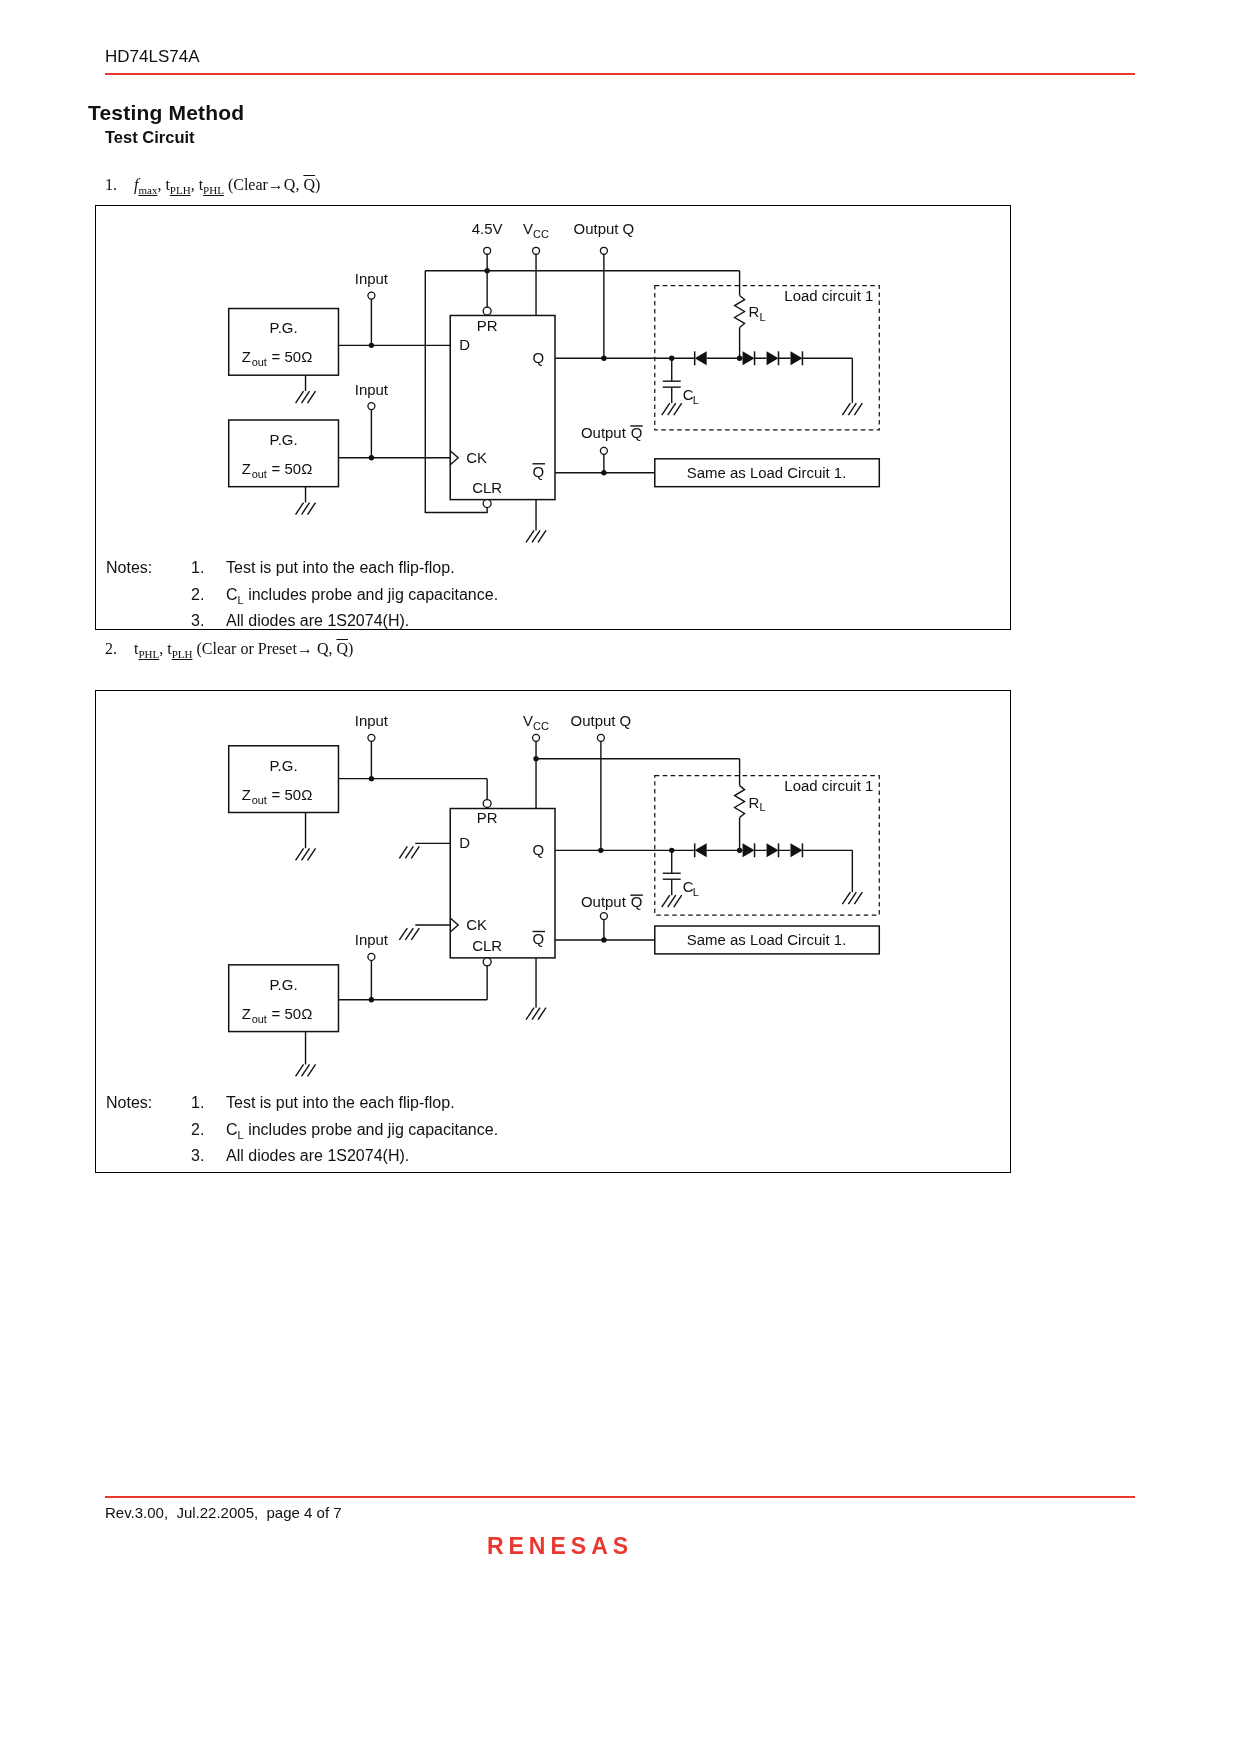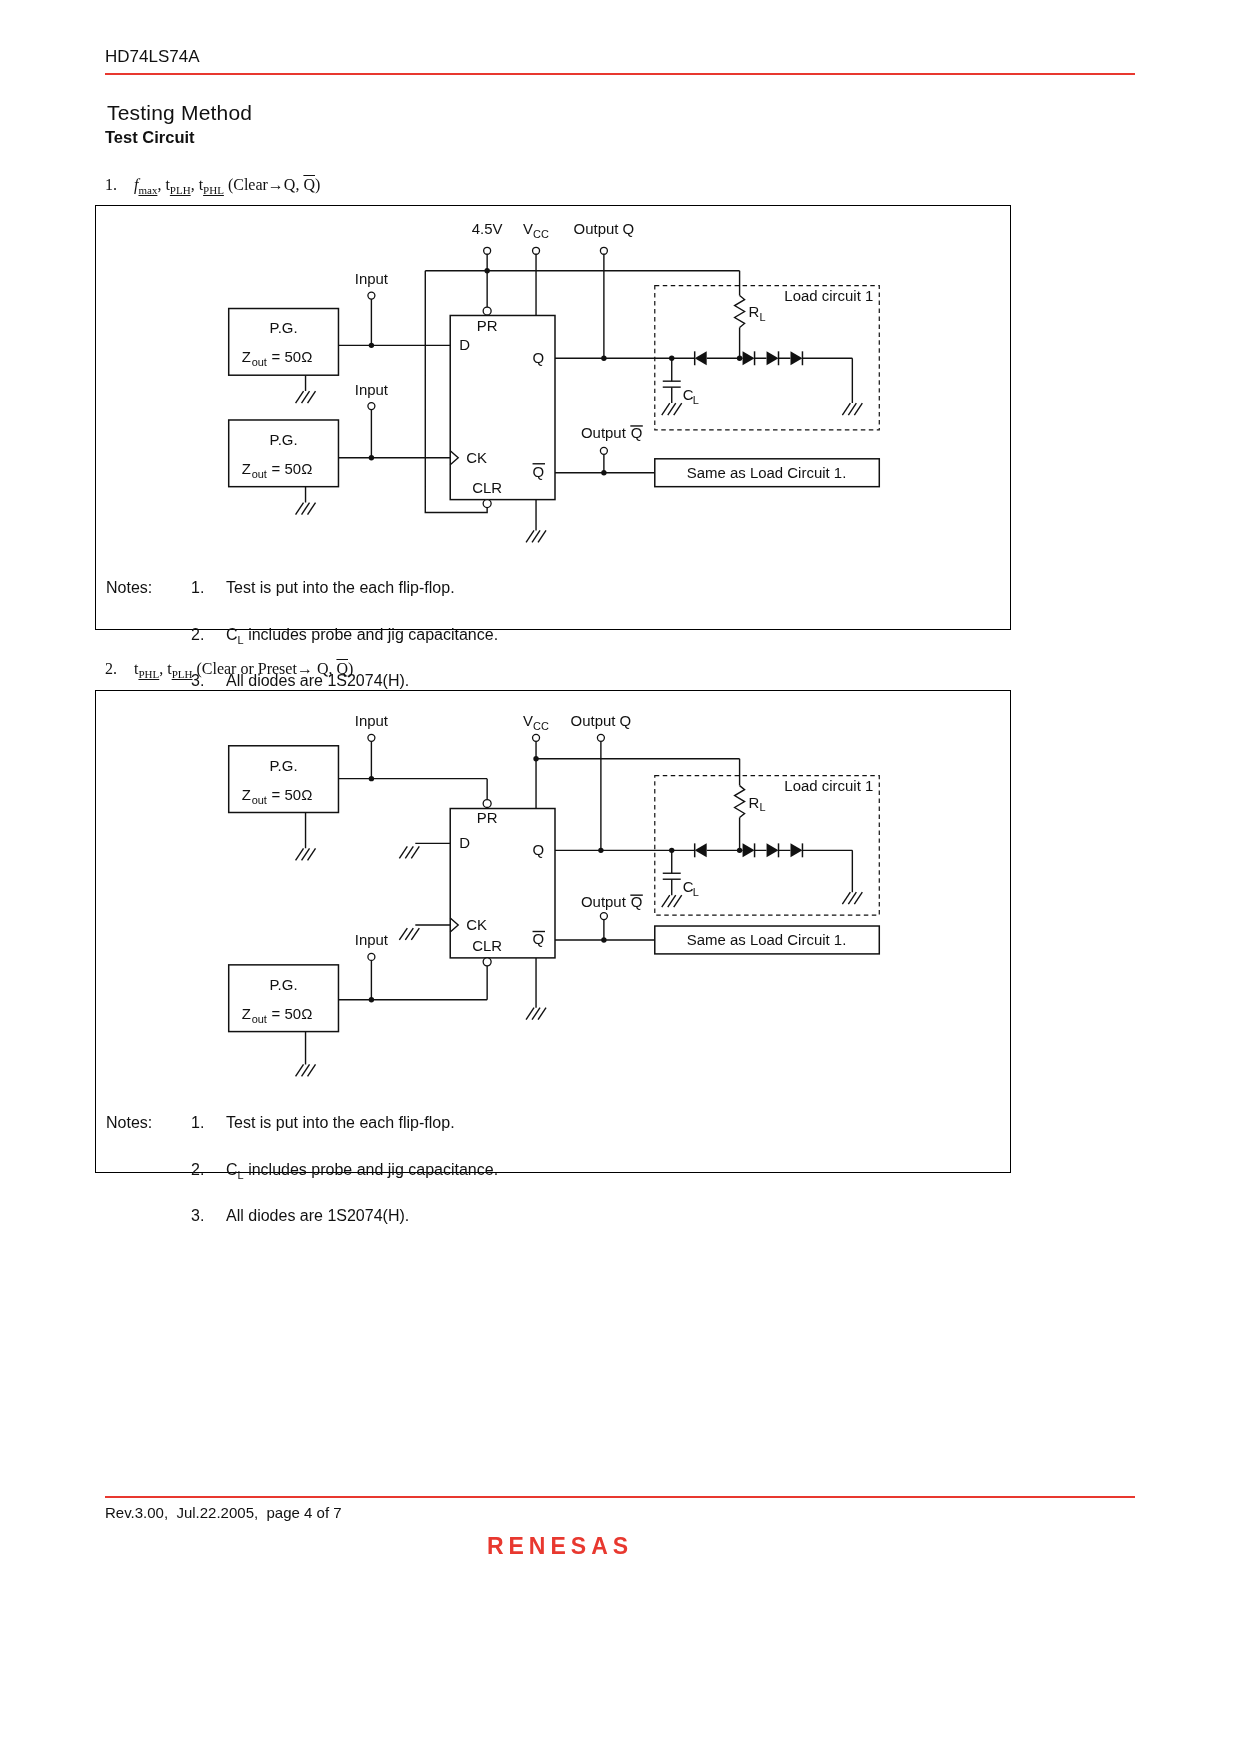--- a/index.html
+++ b/index.html
@@ -3,25 +3,25 @@
 <meta charset="utf-8">
 <style>
   :root { --rule-red:#e8382f; --logo-red:#e8382f; }
   * { margin:0; padding:0; box-sizing:border-box; }
   html,body { background:#fff; }
   body { width:1240px; height:1754px; position:relative; font-family:"Liberation Sans",sans-serif; color:#111; overflow:hidden; }
   .abs { position:absolute; }
   .rule { position:absolute; height:2px; background:var(--rule-red); }
   .doc-id { left:105px; top:47px; font-size:17px;text-align:right; }
   .rule-top { left:105px; top:73px; width:1030px; }
-  .section-title { left:107px; top:101px; font-size:21px; font-weight:400; letter-spacing:.2px; }
+  .section-title { left:88px; top:101px; font-size:21px; font-weight:700; letter-spacing:.2px; }
   .subsection-title { left:105px; top:128px; font-size:16.5px; font-weight:700; }
   .circ-heading { position:absolute; left:105px; font-family:"Liberation Serif",serif; font-size:16px; }
   .circ-heading sub { font-size:11px; line-height:0;text-decoration:underline; }
-  .h1 { top:176px; } .h2 { top:660px; }
+  .h1 { top:176px; } .h2 { top:640px; }
   .h-num { display:inline-block; width:29px; }
   .ital { font-style:italic; }
   .ov { text-decoration:overline; }
   .panel { position:absolute; left:95px; width:916px; border:1.6px solid #000; background:#fff; }
   .panel-1 { top:205px; height:425px; }
   .panel-2 { top:690px; height:483px; }
   .circuit { position:absolute; left:0; top:0; width:100%; height:100%; }
   svg text { font-family:"Liberation Sans",sans-serif; font-size:15px; fill:#111; }
   svg text.sub { font-size:11px; }
   .wire { stroke:#111; stroke-width:1.4; fill:none; }
@@ -30,21 +30,21 @@
   .term { fill:#fff; stroke:#111; stroke-width:1.3; }
   .dot { fill:#111; }
   .pline { stroke:#111; stroke-width:1.4; fill:none; }
   #gnd line { stroke:#111; stroke-width:1.4; }
   #dioR line, #dioL line { stroke:#111; stroke-width:1.5; }
   #dioR polygon, #dioL polygon { fill:#111; stroke:none; }
   #res { fill:none; stroke:#111; stroke-width:1.4; }
   .notes { position:absolute; left:10px; font-size:16px; }
   .panel-1 .notes { top:349px; }
   .panel-2 .notes { top:399px; }
-  .notes-row { display:grid; grid-template-columns:85px 35px auto; line-height:26.5px;margin-top:20px; }
+  .notes-row { display:grid; grid-template-columns:85px 35px auto; line-height:26.5px; }
   .notes sub { font-size:11px; line-height:0; }
   .footer-rule { left:105px; top:1496px; width:1030px; }
   .footer-rev { position:absolute; left:105px; top:1504px; font-size:15px; white-space:pre; }
   .logo { position:absolute; left:560px; top:1533px; transform:translateX(-50%); font-size:23px; font-weight:700; letter-spacing:5px; color:var(--logo-red); }
 </style>
 </head>
 <body>
 
 <div class="abs doc-id">HD74LS74A</div>
 <div class="rule rule-top"></div>

